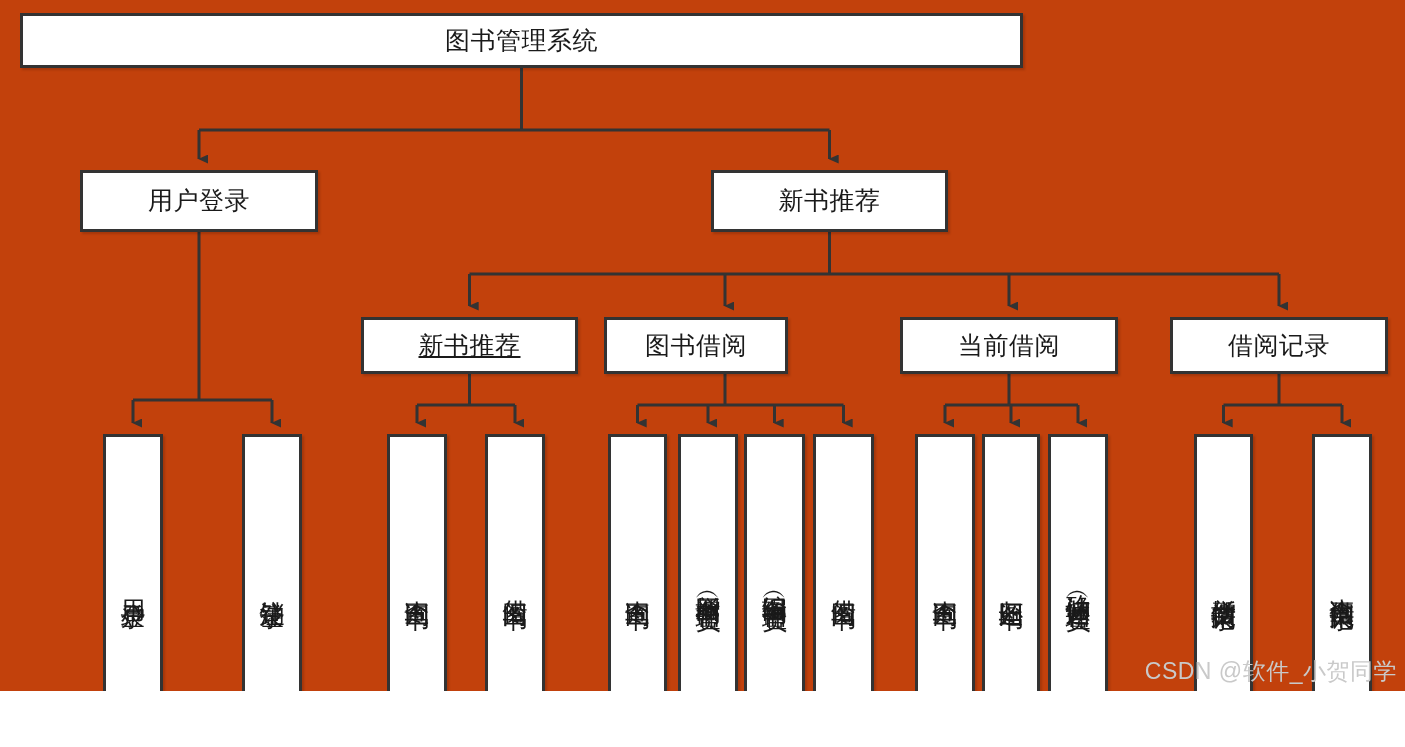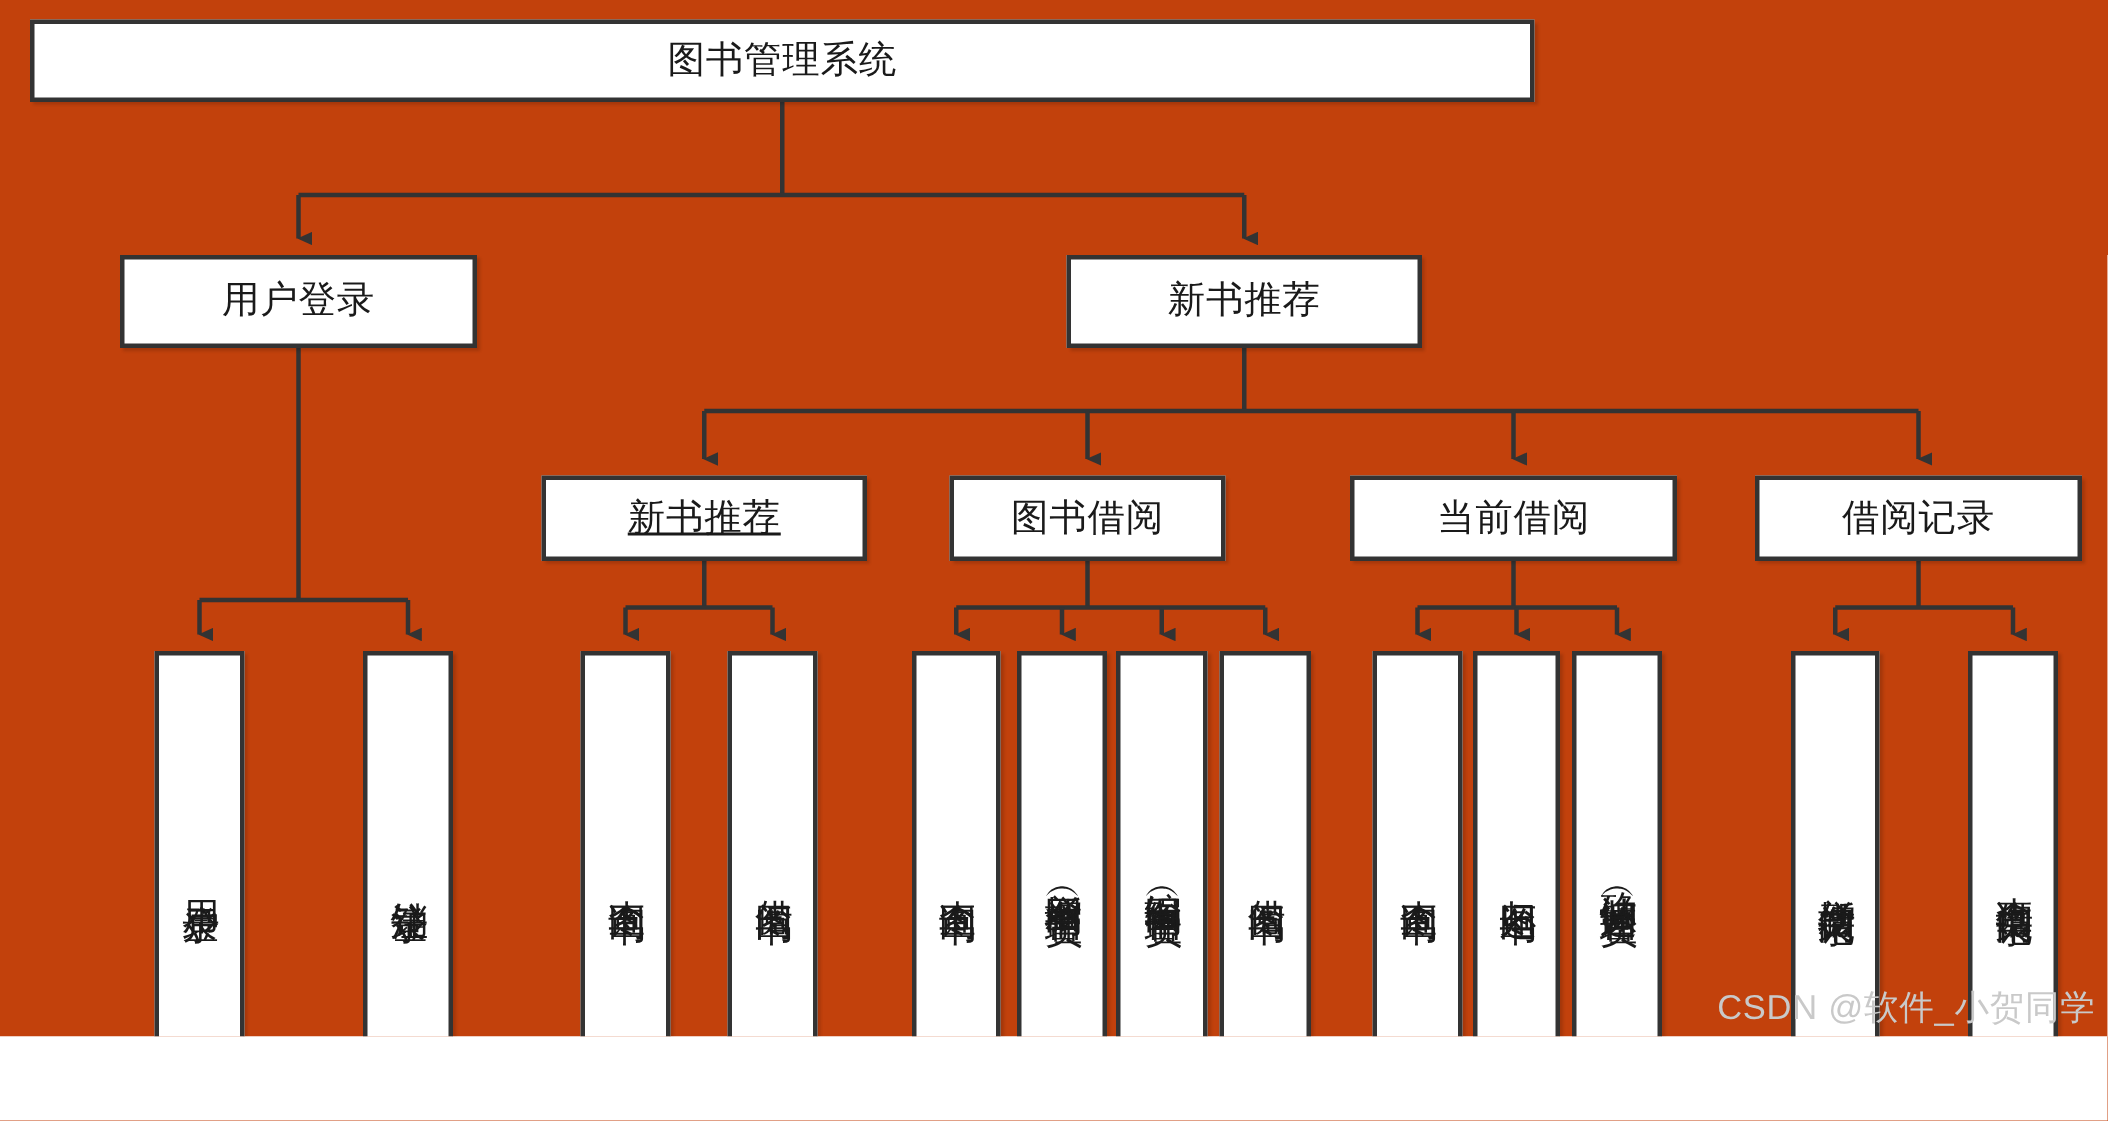--- a/index.html
+++ b/index.html
@@ -117,21 +117,21 @@
       </div>
       <div class="node horiz" style="left: 80px; top: 170px; width: 238px; height: 62px;">
         <span class="label">用户登录</span>
       </div>
       <div class="node horiz" style="left: 711px; top: 170px; width: 237px; height: 62px;">
         <span class="label">新书推荐</span>
       </div>
       <div class="node horiz" style="left: 361px; top: 317px; width: 217px; height: 57px; text-decoration: underline;">
         <span class="label">新书推荐</span>
       </div>
-      <div class="node horiz" style="left: 633px; top: 317px; width: 184px; height: 57px; font-family: Liberation Serif, serif;">
+      <div class="node horiz" style="left: 604px; top: 317px; width: 184px; height: 57px; font-family: Liberation Serif, serif;">
         <span class="label">图书借阅</span>
       </div>
       <div class="node horiz" style="left: 900px; top: 317px; width: 218px; height: 57px;">
         <span class="label">当前借阅</span>
       </div>
       <div class="node horiz" style="left: 1170px; top: 317px; width: 218px; height: 57px;">
         <span class="label">借阅记录</span>
       </div>
       <div class="node vert" style="left: 103px; top: 434px; width: 60px; height: 299px;">
         <span class="label">用户登录</span>

